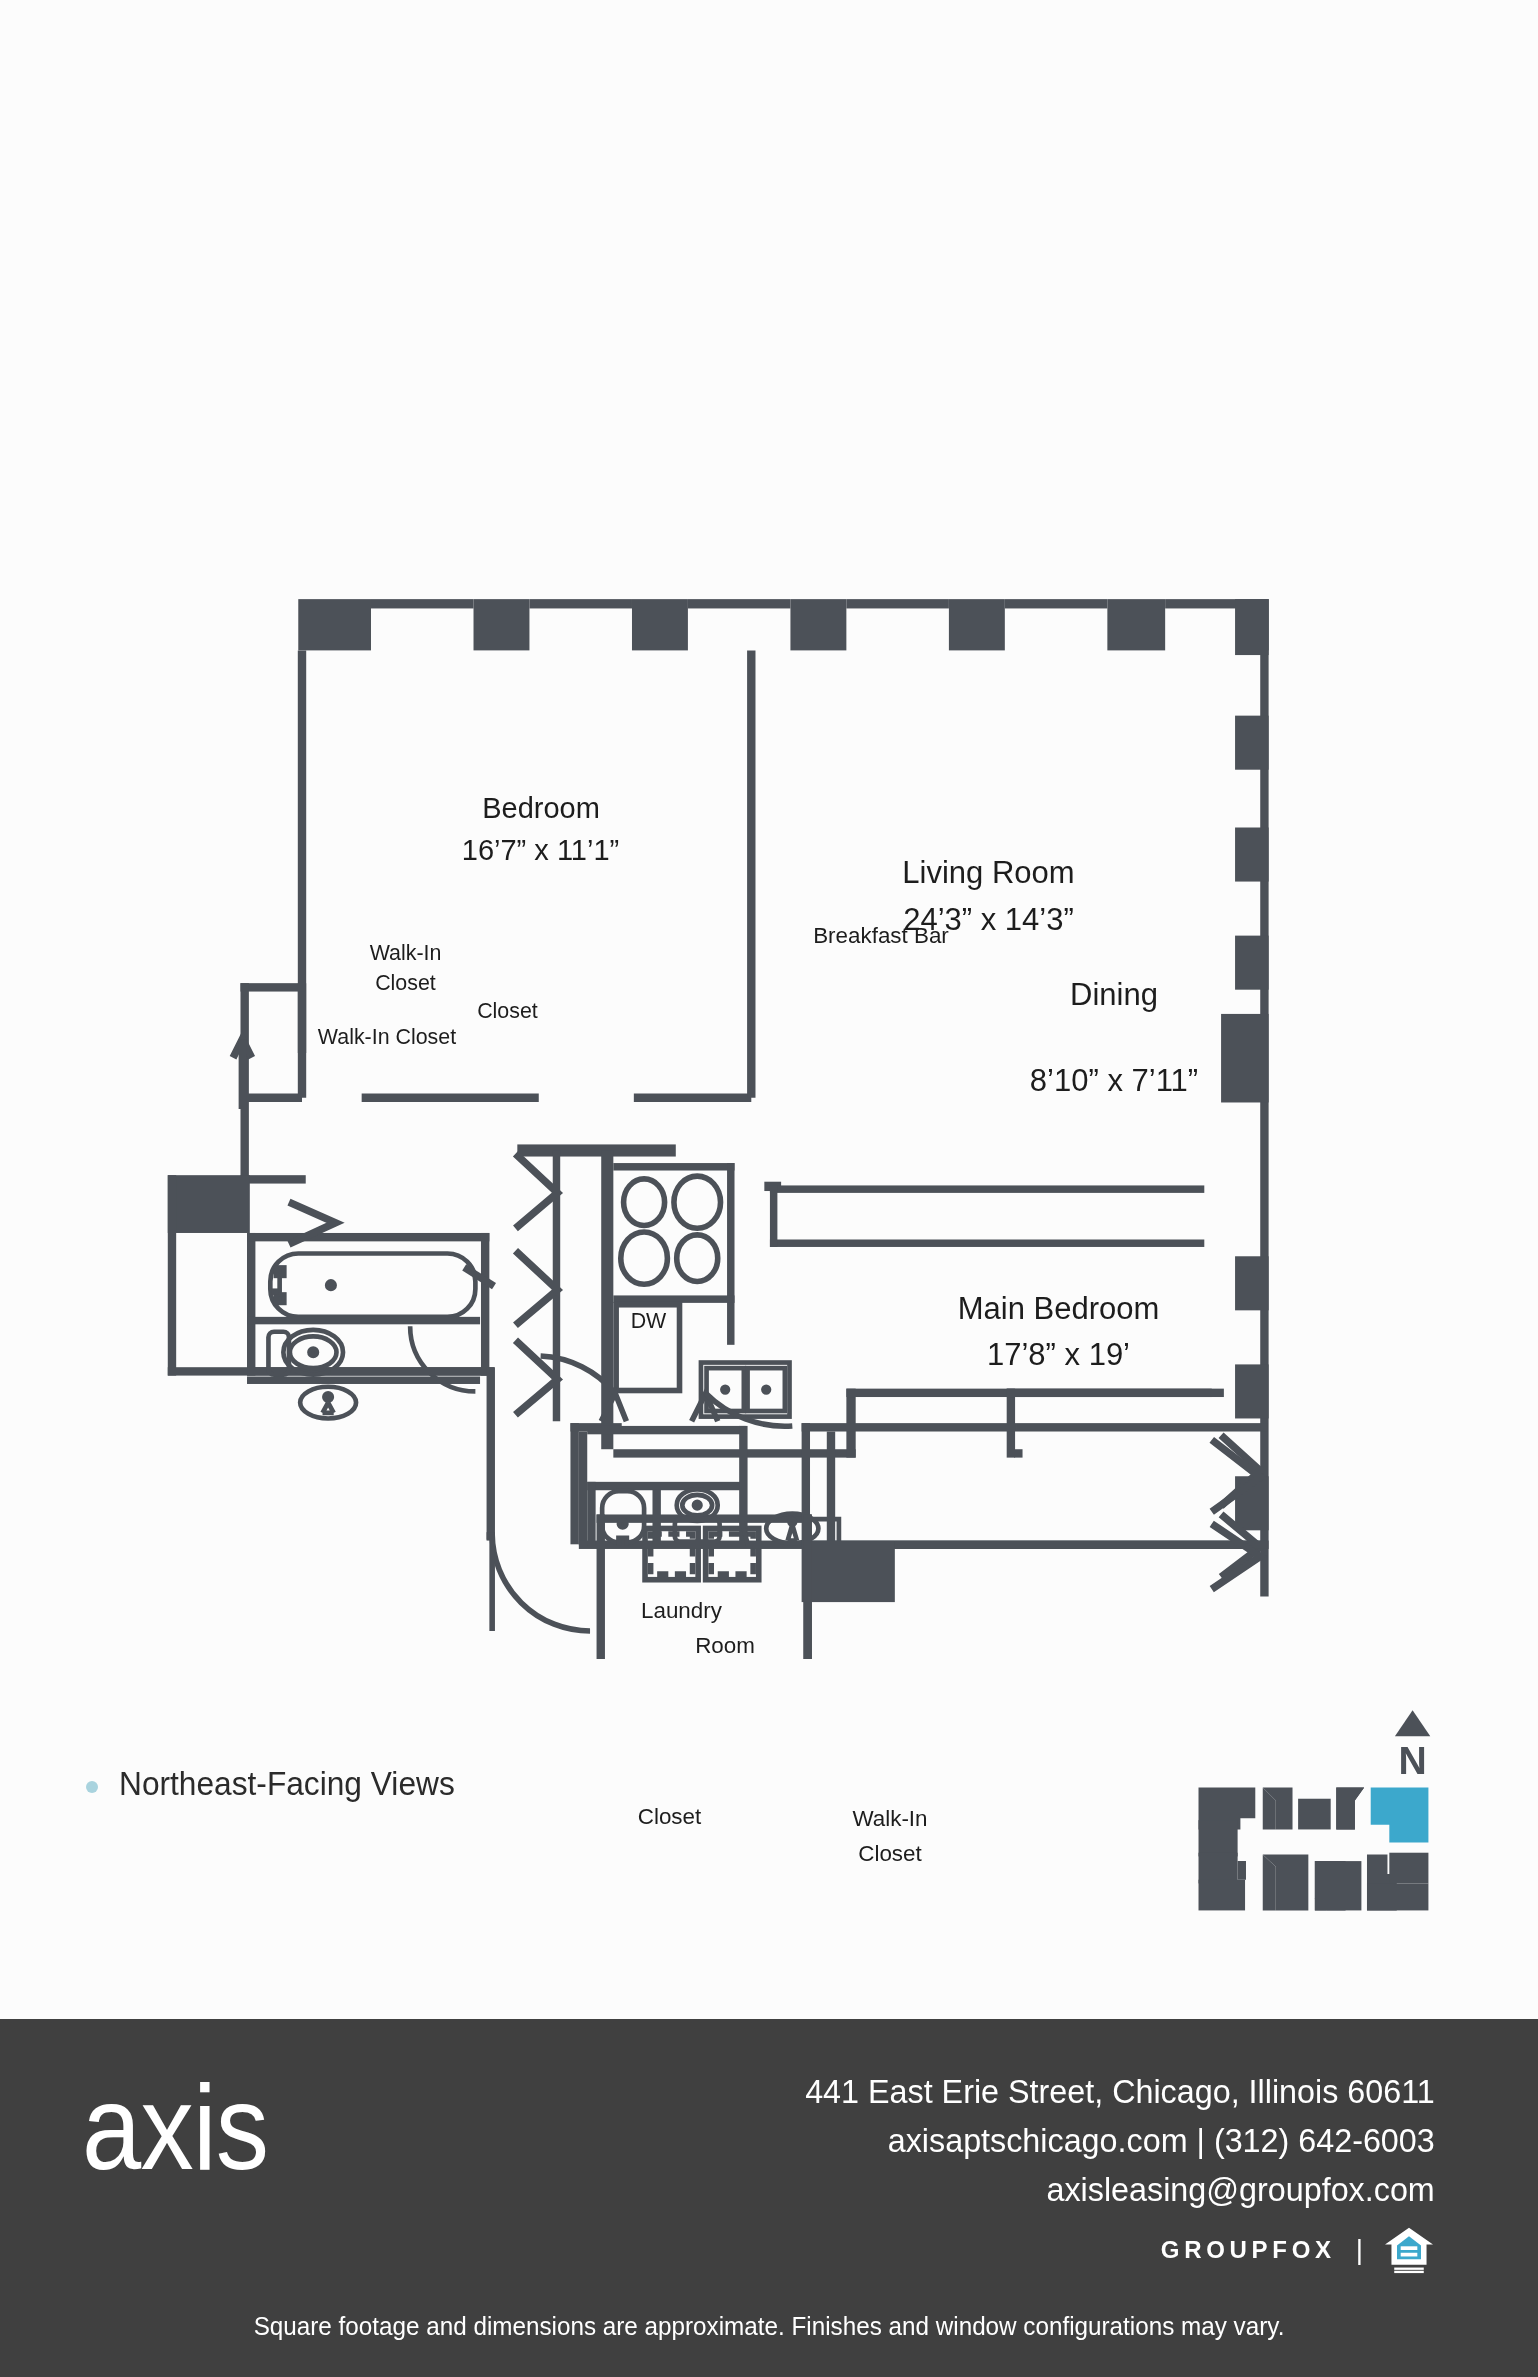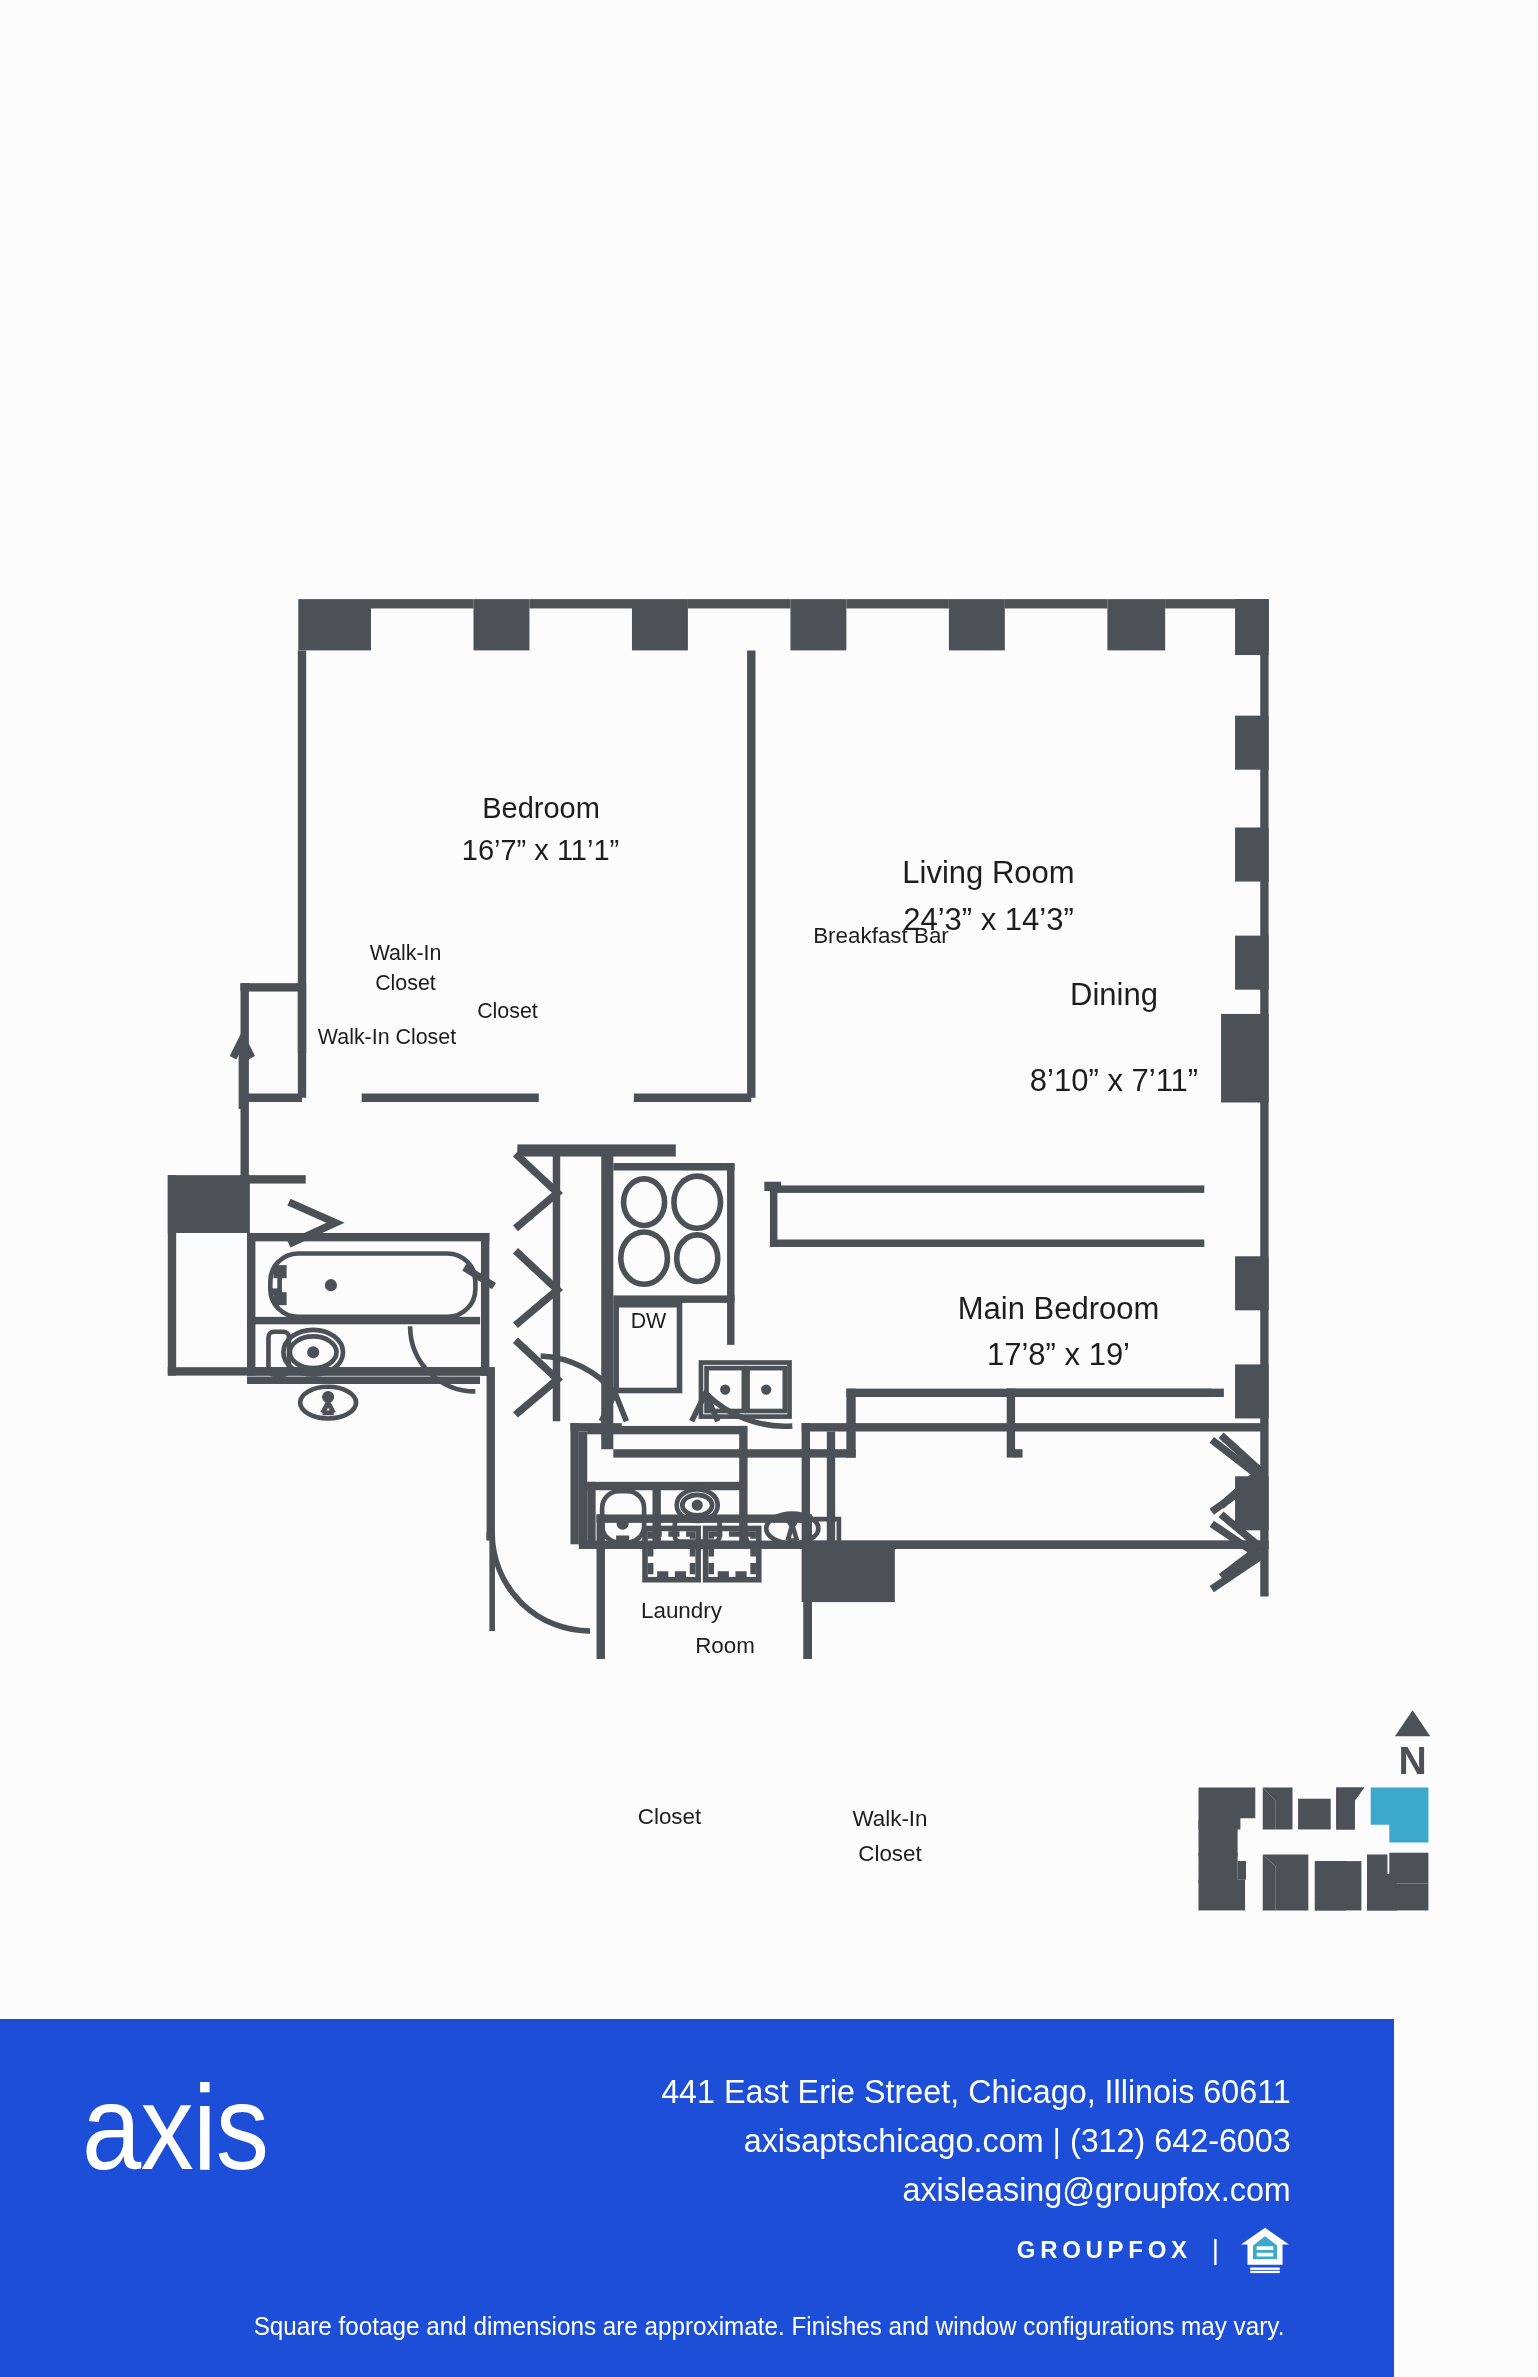--- a/index.html
+++ b/index.html
@@ -42,21 +42,21 @@
     width:12px; height:12px; border-radius:50%;
     background:#a9d3de; margin-top:18.6px; margin-right:20.5px; flex:0 0 12px;
   }
   .feat-text { color:#2b2b2b; font-size:33px; line-height:44px; font-weight:300;
     transform:scaleX(0.96); transform-origin:left top; }
 
   
   .keyplan { position:absolute; left:1173px; top:1701px; width:280px; height:242px; }
 
   
-  .footer { position:absolute; left:0; top:2019px; width:1394px; height:358px; background:#1d4ed8; }
+  .footer { position:absolute; left:0; top:2019px; width:1538px; height:358px; background:#404040; }
   .brand {
     position:absolute; left:82px; top:48px;
     color:#ffffff; font-size:121px; line-height:121px; font-weight:300;
     letter-spacing:-0.9px;
     transform:scaleX(0.88); transform-origin:left top;
   }
   .contact { position:absolute; right:103px; top:48px; text-align:right;
     color:#ffffff; font-size:34px; line-height:49px; font-weight:300;
     transform:scaleX(0.95); transform-origin:right top; }
   .gf { position:absolute; right:103px; top:207px; display:flex; align-items:center; gap:20px; }
@@ -422,20 +422,24 @@
   <div style="position:absolute;left:641px;top:1039px;width:168px;text-align:left;color:#1d1d1d;font-size:22.4px;font-weight:300;">Laundry</div>
   <div style="position:absolute;left:641px;top:1074px;width:168px;text-align:center;color:#1d1d1d;font-size:22.4px;font-weight:300;">Room</div>
 
   <div style="position:absolute;left:604px;top:1245px;width:131px;text-align:center;color:#1d1d1d;font-size:22.4px;font-weight:300;">Closet</div>
 
   <div style="position:absolute;left:820px;top:1247px;width:140px;text-align:center;color:#1d1d1d;font-size:22.4px;font-weight:300;">Walk-In</div>
   <div style="position:absolute;left:820px;top:1282px;width:140px;text-align:center;color:#1d1d1d;font-size:22.4px;font-weight:300;">Closet</div>
   </div>
 
   <div class="features">
+    <div class="feat-row">
+      <div class="bullet"></div>
+      <div class="feat-text">Northeast-Facing Views</div>
+    </div>
   </div>
 
   <div class="keyplan">
     <svg width="280" height="242" viewBox="0 0 300 260" xmlns="http://www.w3.org/2000/svg">
 
       <g fill="#4C5158">
         <path d="M 257 10 L 276 38 L 238 38 Z"></path>
       </g>
       <text x="257" y="78" font-family="Liberation Sans, sans-serif" font-size="42" font-weight="700" fill="#4C5158" text-anchor="middle">N</text>
 

